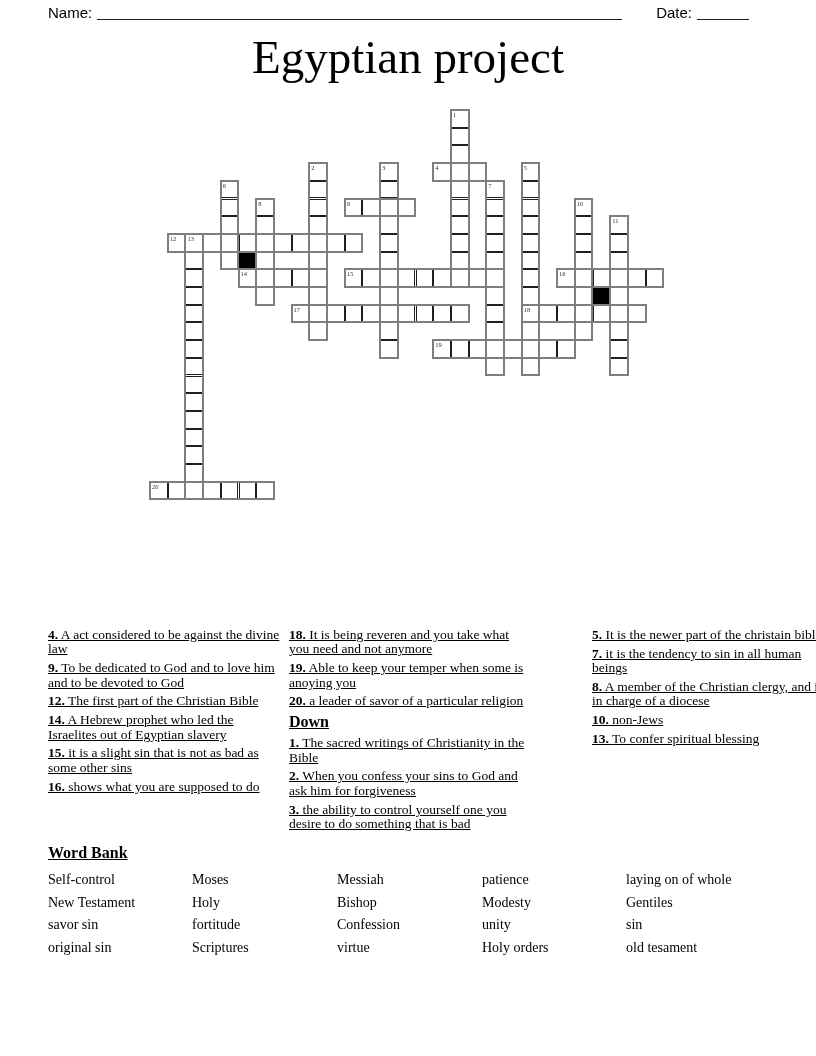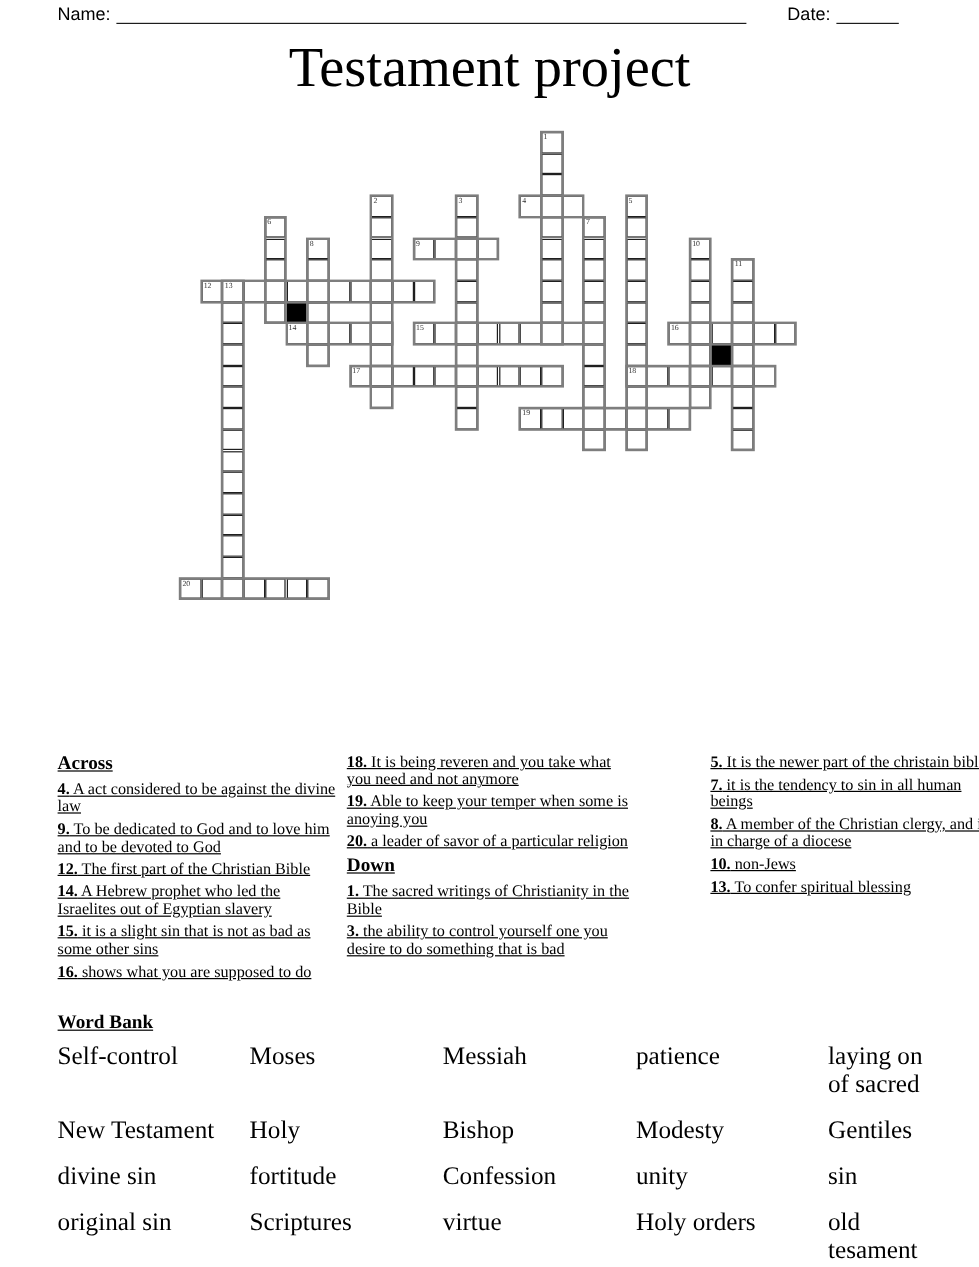--- a/index.html
+++ b/index.html
@@ -54,34 +54,34 @@
     font-size:16px; font-weight:bold; text-decoration:underline;
     margin:0 0 5px 0; font-family:"Liberation Serif", serif;
   }
   .clue { font-size:13.5px; line-height:14.4px; margin:0 0 4.4px 0;text-decoration:underline; }
   .clue b { font-weight:bold; }
 
   
   .wordbank { position:absolute; top:844px; left:48px; width:722px; }
   .wb-grid {
     display:grid; grid-template-columns:144px 145px 145px 144px auto;
-    margin-top:7px; font-size:21px; line-height:22.6px;gap:16px;
+    margin-top:7px; font-size:14px; line-height:22.6px;
   }
 </style>
 </head>
 <body>
 
 <div class="header">
   <span>Name:</span>
   <span class="fill-line name-line"></span>
   <span>Date:</span>
   <span class="fill-line date-line"></span>
 </div>
 
-<h1 class="title">Testament project</h1>
+<h1 class="title">Egyptian project</h1>
 
 <div class="grid">
     <div class="cell" style="left: 300.9px; top: 0px;">
       <span class="num">1</span>
     </div>
     <div class="cell" style="left: 300.9px; top: 17.7px;"></div>
     <div class="cell" style="left: 300.9px; top: 35.4px;"></div>
     <div class="cell" style="left: 300.9px; top: 53.1px;"></div>
     <div class="cell" style="left: 300.9px; top: 70.8px;"></div>
     <div class="cell" style="left: 300.9px; top: 88.5px;"></div>
@@ -282,59 +282,59 @@
     <div class="word-outline" style="left: 193.7px; top: 158.3px; width: 161.3px; height: 19.7px;"></div>
     <div class="word-outline" style="left: 406.1px; top: 158.3px; width: 108.2px; height: 19.7px;"></div>
     <div class="word-outline" style="left: 140.6px; top: 193.7px; width: 179px; height: 19.7px;"></div>
     <div class="word-outline" style="left: 370.7px; top: 193.7px; width: 125.9px; height: 19.7px;"></div>
     <div class="word-outline" style="left: 282.2px; top: 229.1px; width: 143.6px; height: 19.7px;"></div>
     <div class="word-outline" style="left: -1px; top: 370.7px; width: 125.9px; height: 19.7px;"></div>
   </div>
 
 <div class="clues">
   <div class="clue-col c1">
-      <h3 class="clue-heading">Across</h3>
       <p class="clue"><b>4.</b> A act considered to be against the divine law</p>
       <p class="clue"><b>9.</b> To be dedicated to God and to love him and to be devoted to God</p>
       <p class="clue"><b>12.</b> The first part of the Christian Bible</p>
       <p class="clue"><b>14.</b> A Hebrew prophet who led the Israelites out of Egyptian slavery</p>
       <p class="clue"><b>15.</b> it is a slight sin that is not as bad as some other sins</p>
       <p class="clue"><b>16.</b> shows what you are supposed to do</p>
     </div>
   <div class="clue-col c2">
       <p class="clue"><b>18.</b> It is being reveren and you take what you need and not anymore</p>
       <p class="clue"><b>19.</b> Able to keep your temper when some is anoying you</p>
       <p class="clue"><b>20.</b> a leader of savor of a particular religion</p>
       <h3 class="clue-heading">Down</h3>
       <p class="clue"><b>1.</b> The sacred writings of Christianity in the Bible</p>
+      <p class="clue"><b>2.</b> When you confess your sins to God and ask him for forgiveness</p>
       <p class="clue"><b>3.</b> the ability to control yourself one you desire to do something that is bad</p>
     </div>
   <div class="clue-col c3">
       <p class="clue"><b>5.</b> It is the newer part of the christain bible</p>
       <p class="clue"><b>7.</b> it is the tendency to sin in all human beings</p>
       <p class="clue"><b>8.</b> A member of the Christian clergy, and is in charge of a diocese</p>
       <p class="clue"><b>10.</b> non-Jews</p>
       <p class="clue"><b>13.</b> To confer spiritual blessing</p>
     </div>
 </div>
 
 <div class="wordbank">
   <h3 class="clue-heading">Word Bank</h3>
   <div class="wb-grid">
       <div class="wb-item">Self-control</div>
       <div class="wb-item">Moses</div>
       <div class="wb-item">Messiah</div>
       <div class="wb-item">patience</div>
-      <div class="wb-item">laying on of sacred</div>
+      <div class="wb-item">laying on of whole</div>
       <div class="wb-item">New Testament</div>
       <div class="wb-item">Holy</div>
       <div class="wb-item">Bishop</div>
       <div class="wb-item">Modesty</div>
       <div class="wb-item">Gentiles</div>
-      <div class="wb-item">divine sin</div>
+      <div class="wb-item">savor sin</div>
       <div class="wb-item">fortitude</div>
       <div class="wb-item">Confession</div>
       <div class="wb-item">unity</div>
       <div class="wb-item">sin</div>
       <div class="wb-item">original sin</div>
       <div class="wb-item">Scriptures</div>
       <div class="wb-item">virtue</div>
       <div class="wb-item">Holy orders</div>
       <div class="wb-item">old tesament</div>
     </div>

